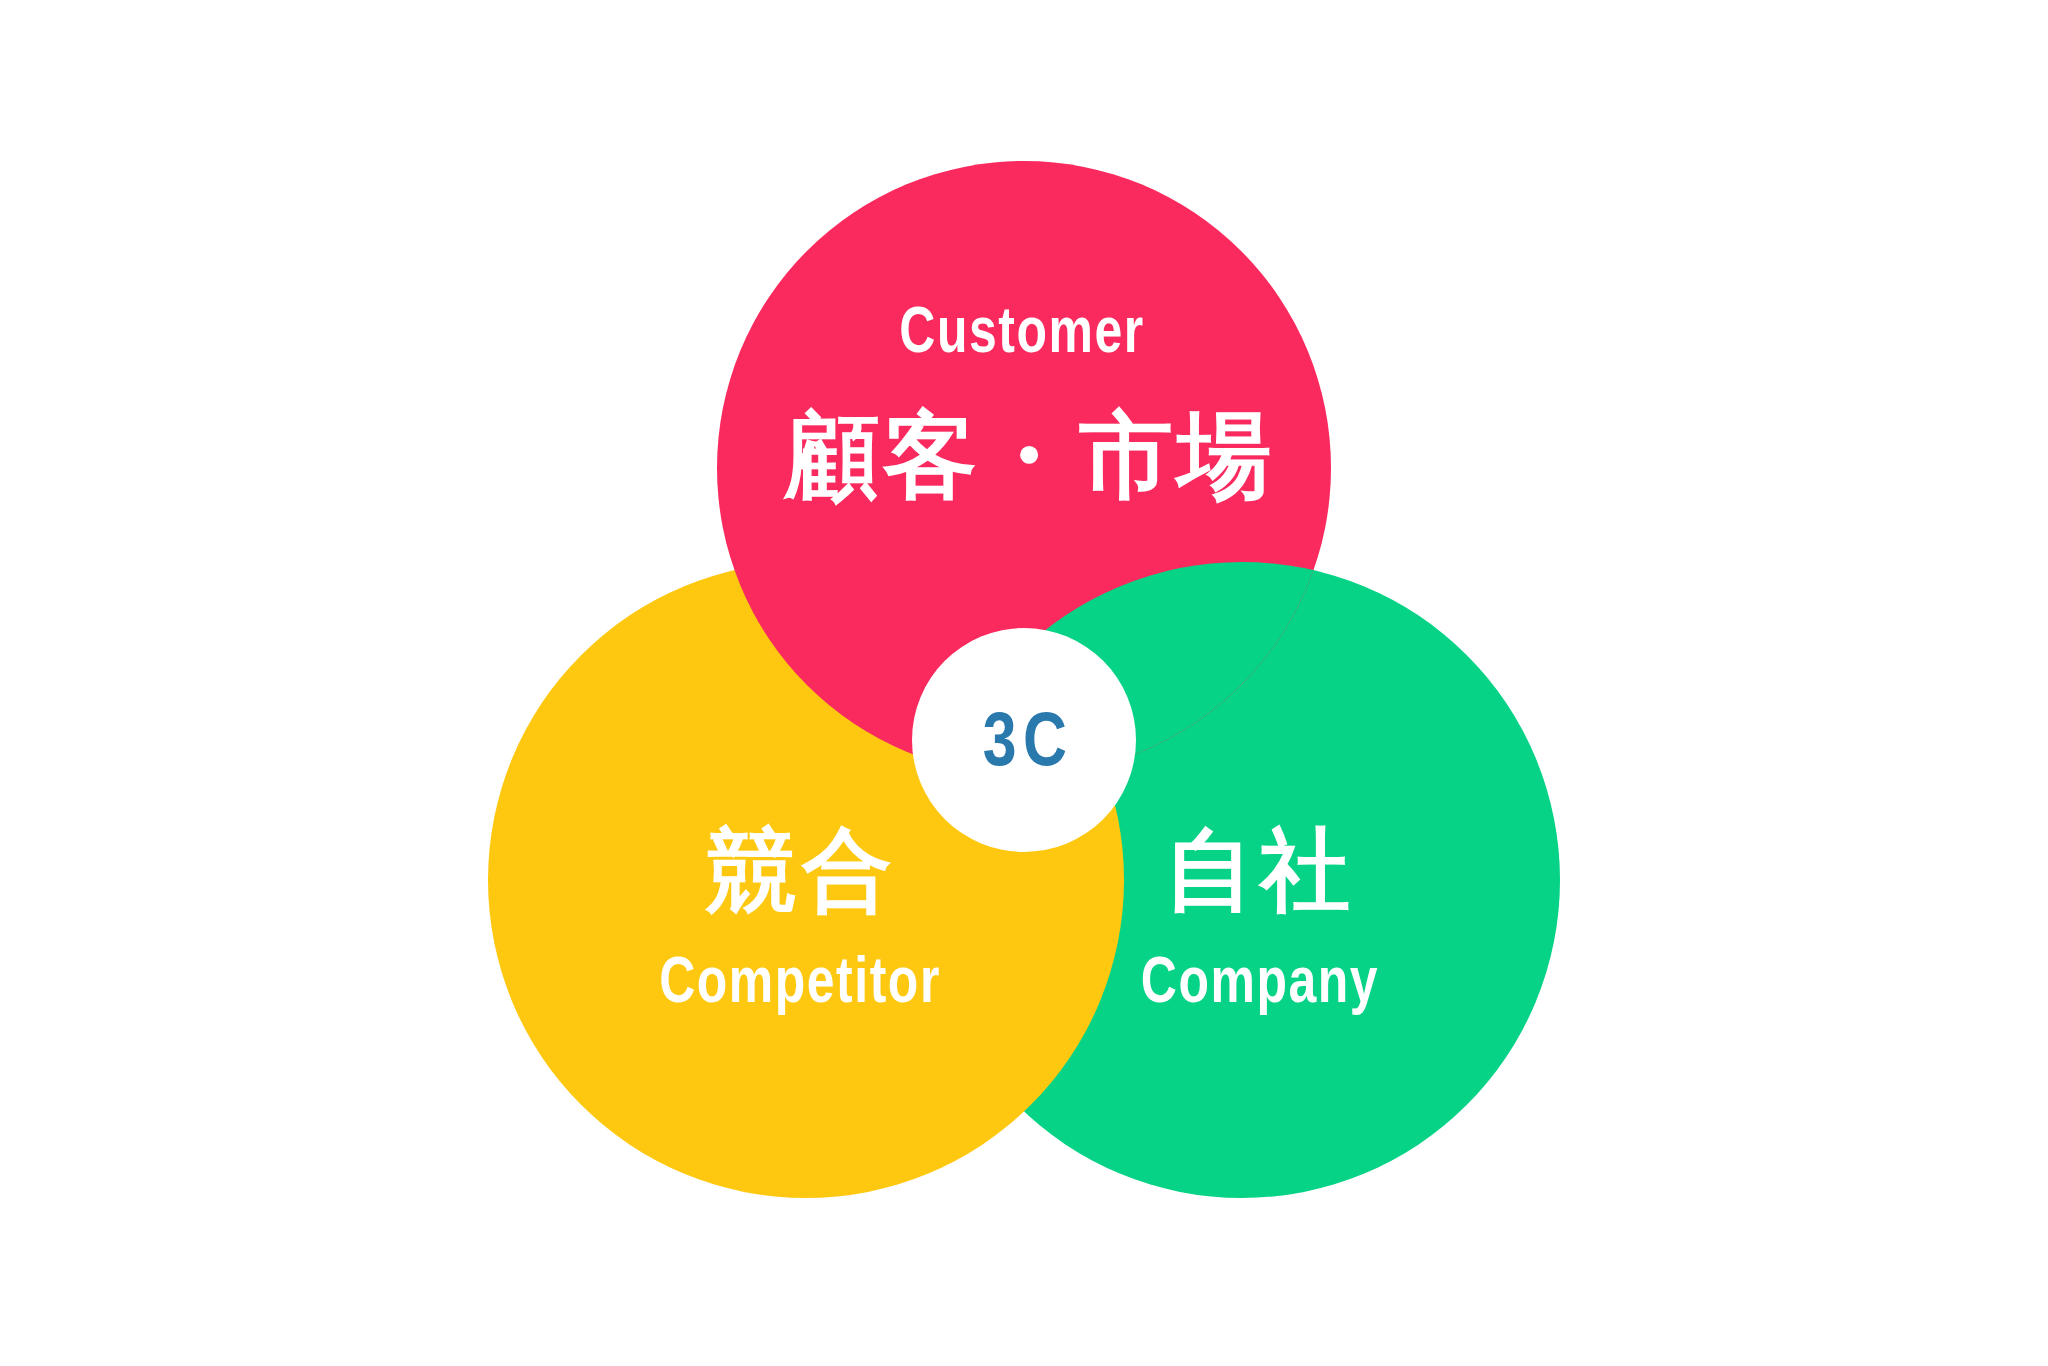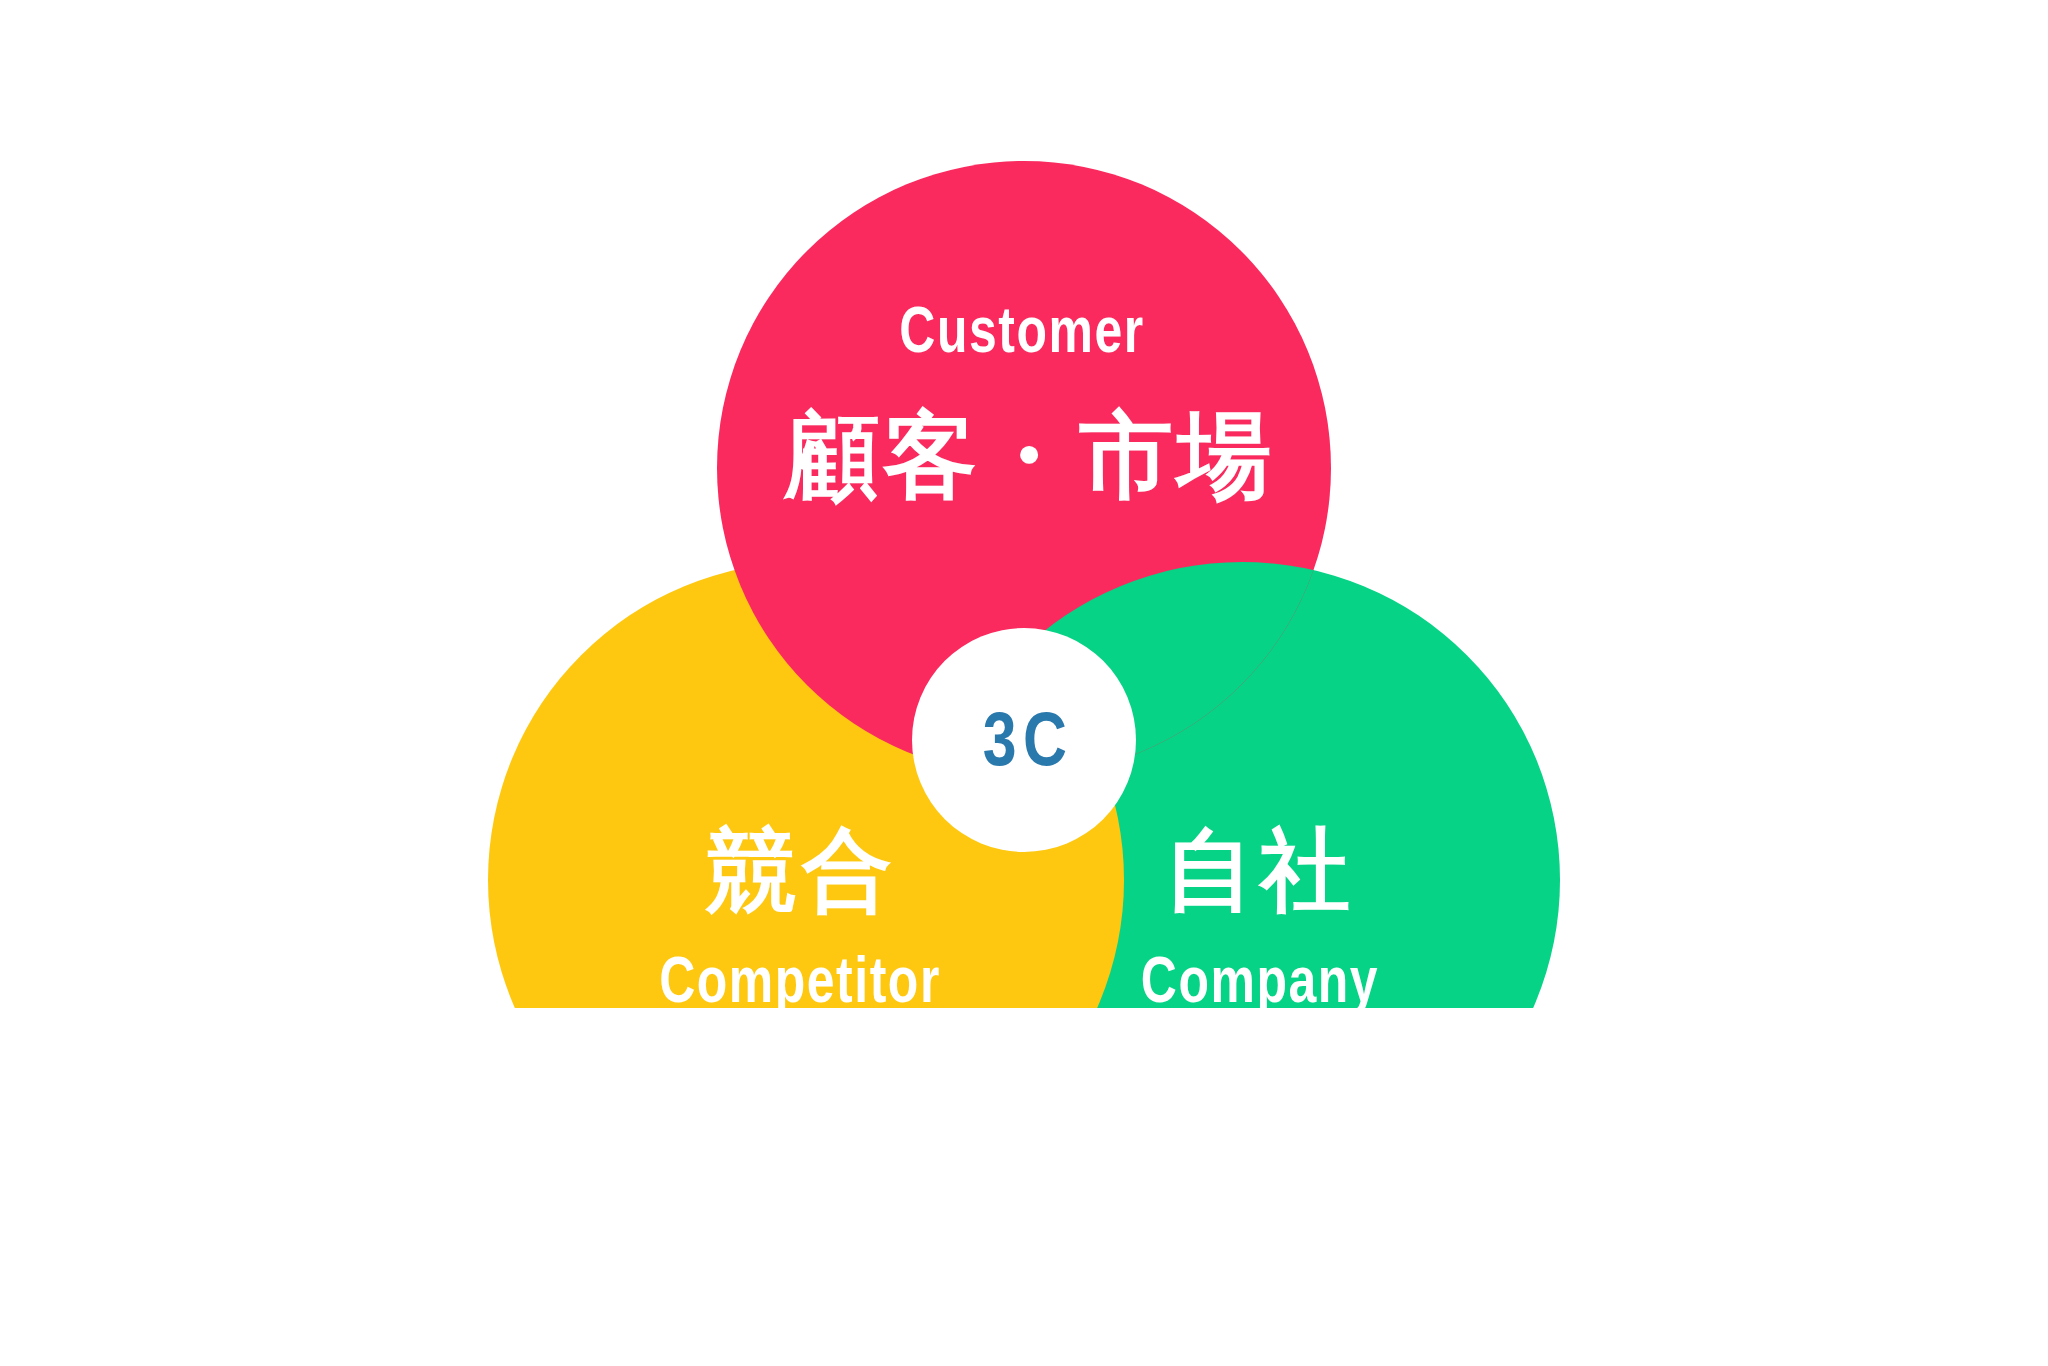--- a/index.html
+++ b/index.html
@@ -3,21 +3,21 @@
 <meta charset="utf-8">
 <style>
   html, body {
     margin: 0;
     padding: 0;
     background: #ffffff;
   }
   .stage {
     position: relative;
     width: 2048px;
-    height: 1008px;
+    height: 1366px;
     background: #ffffff;
     overflow: hidden;
   }
   svg.venn {
     display: block;
     width: 2048px;
     height: 1366px;
   }
   svg.venn text {
     font-family: "Liberation Sans", "DejaVu Sans", sans-serif;

